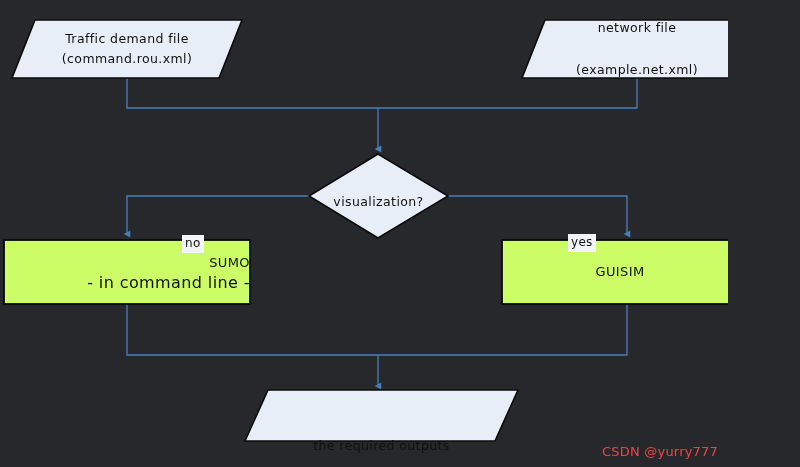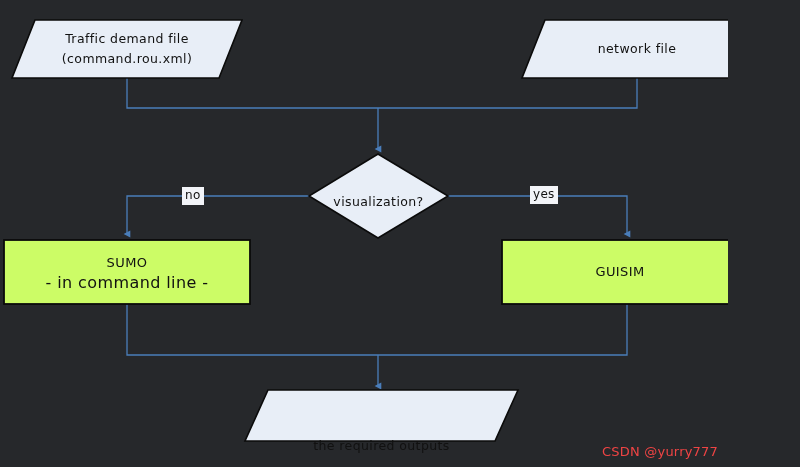--- a/index.html
+++ b/index.html
@@ -60,20 +60,21 @@
   .edge-label {
     position: absolute;
     background: #f2f4f8;
     color: #111111;
     font-size: 12px;
     line-height: 15px;
     padding: 1px 3px 2px 3px;
     font-family: "DejaVu Sans", sans-serif;
     letter-spacing: 0.3px;
     white-space: nowrap;
+    margin-top: 48px;
   }
   .watermark {
     position: absolute;
     right: 10px;
     bottom: 8px;
     color: #ef4444;
     font-size: 13px;
     font-family: "DejaVu Sans", sans-serif;
     letter-spacing: 0.2px;
     white-space: nowrap;
@@ -123,38 +124,39 @@
     <polygon points="268,390 518,390 495,441 245,441" fill="#e8eef7" stroke="#0b0b0b" stroke-width="1.6"></polygon>
   </svg>
 
   <div class="node-label io-label" style="left:12px; top:20px; width:230px; height:58px;">
     <span class="label-line">Traffic demand file</span>
     <span class="label-line">(command.rou.xml)</span>
   </div>
 
   <div class="node-label io-label" style="left:522px; top:20px; width:230px; height:58px;gap:22px;">
     <span class="label-line">network file</span>
+    <span class="label-line">(example.net.xml)</span>
   </div>
 
   <div class="node-label decision-label" style="left:309px; top:160px; width:139px; height:84px;">
     <span class="label-line">visualization?</span>
   </div>
 
-  <div class="node-label" style="left:4px; top:240px; width:246px; height:64px;">
+  <div class="node-label" style="left:4px; top:240px; width:246px; height:64px;align-items:flex-end;">
     <span class="label-line process-label-main">SUMO</span>
     <span class="label-line process-label-sub">- in command line -</span>
   </div>
 
   <div class="node-label" style="left:497px; top:240px; width:246px; height:64px;">
     <span class="label-line process-label-main">GUISIM</span>
   </div>
 
   <div class="node-label io-label" style="left:245px; top:390px; width:273px; height:51px;margin-top:30px;">
     <span class="label-line">the required outputs</span>
   </div>
 
   <div class="edge-label" style="left:182px; top:187px;">no</div>
 
-  <div class="edge-label" style="left:530px; top:186px;">yes</div>
+  <div class="edge-label" style="left:568px; top:186px;">yes</div>
 
   <div class="watermark">CSDN @yurry777</div>
 
 </div>
 
 </body></html>

